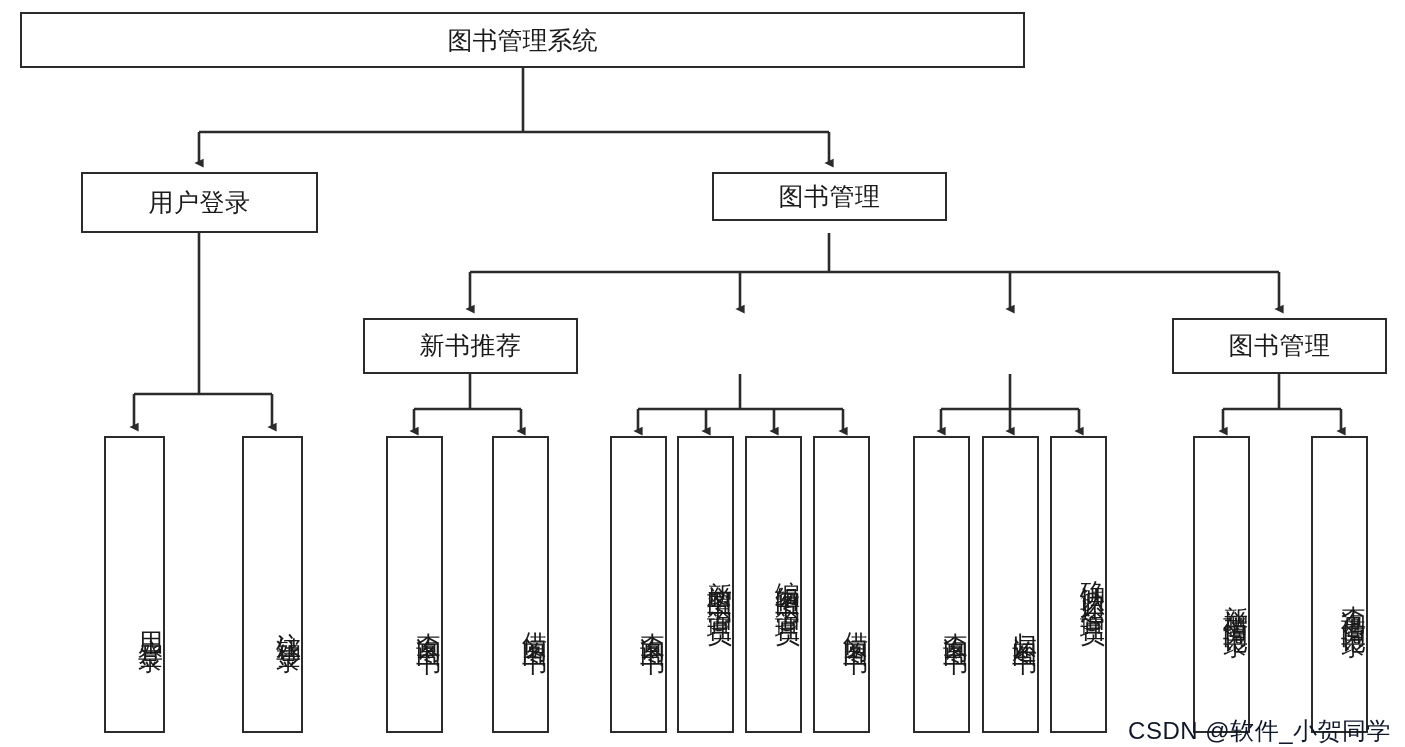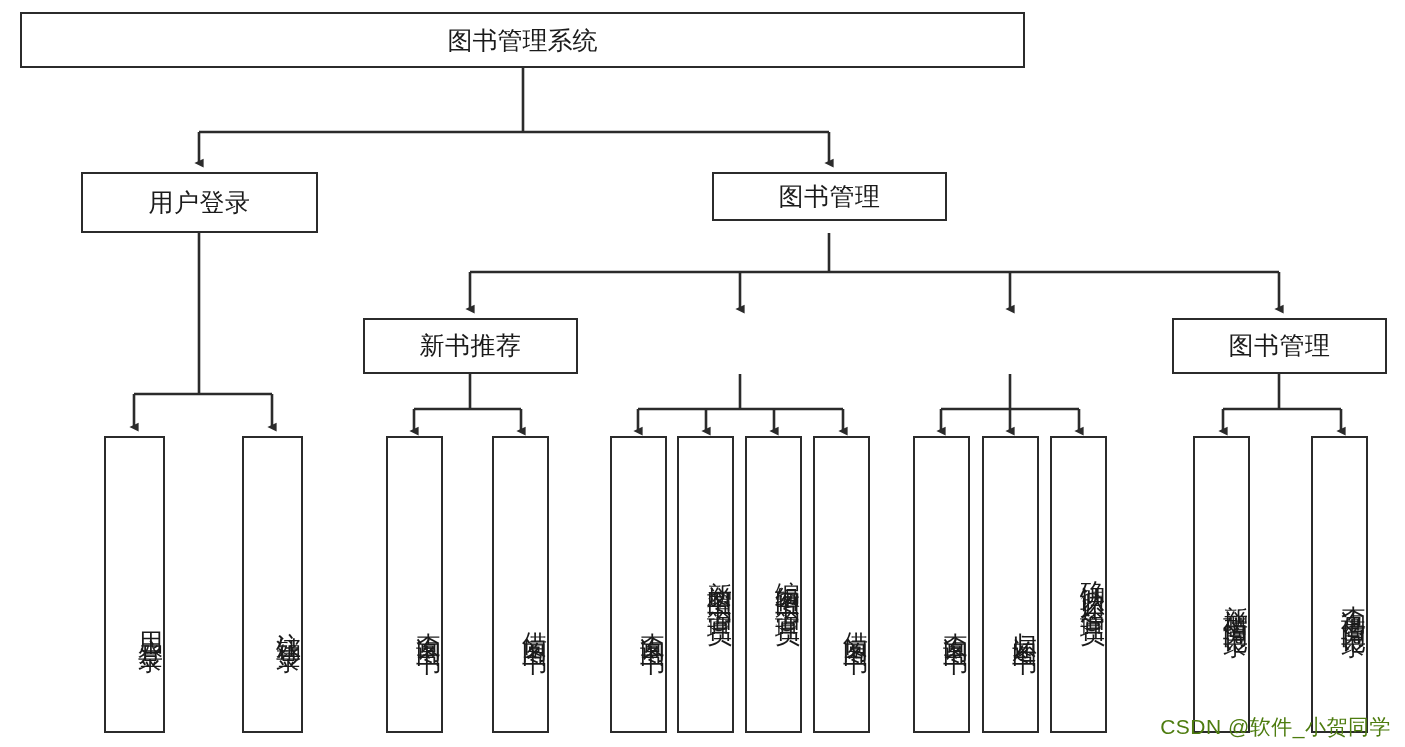--- a/index.html
+++ b/index.html
@@ -49,23 +49,23 @@
     font-size: 25px;
     letter-spacing: 6px;
     line-height: 1.0;
     padding-top: 10px;
     align-items: flex-start;
     justify-content: center;
   }
   .watermark {
     position: absolute;
     right: 14px;
-    bottom: 6px;
-    font-size: 21px;
-    color: #4d7c0f;
+    bottom: 0;
+    font-size: 24px;
+    color: #0f172a;
     letter-spacing: 0.5px;
     white-space: nowrap;
   }
 </style>
 </head>
 <body>
 
 <div id="canvas">
 
   <svg class="wires" viewBox="0 0 1405 747" xmlns="http://www.w3.org/2000/svg">

